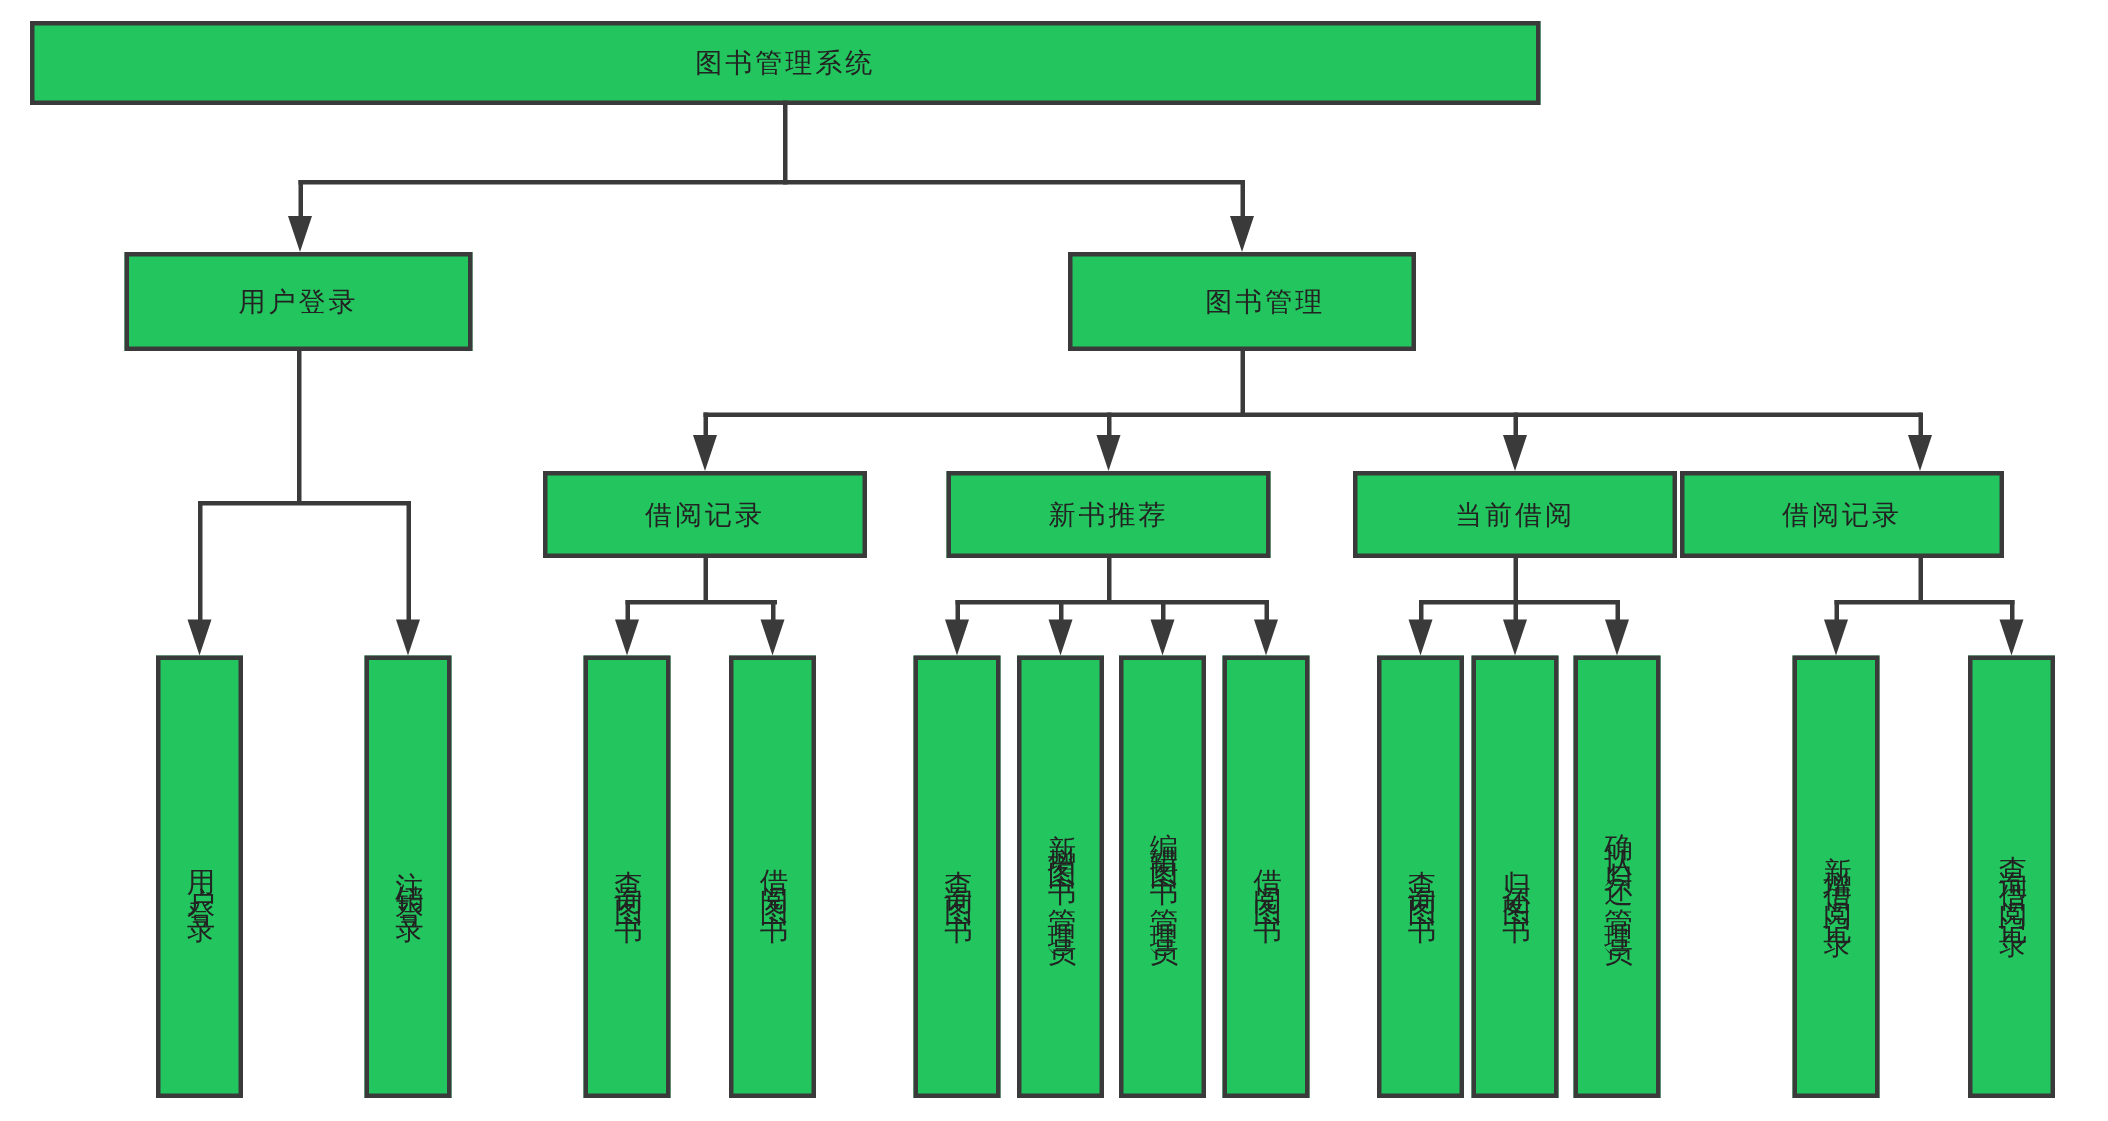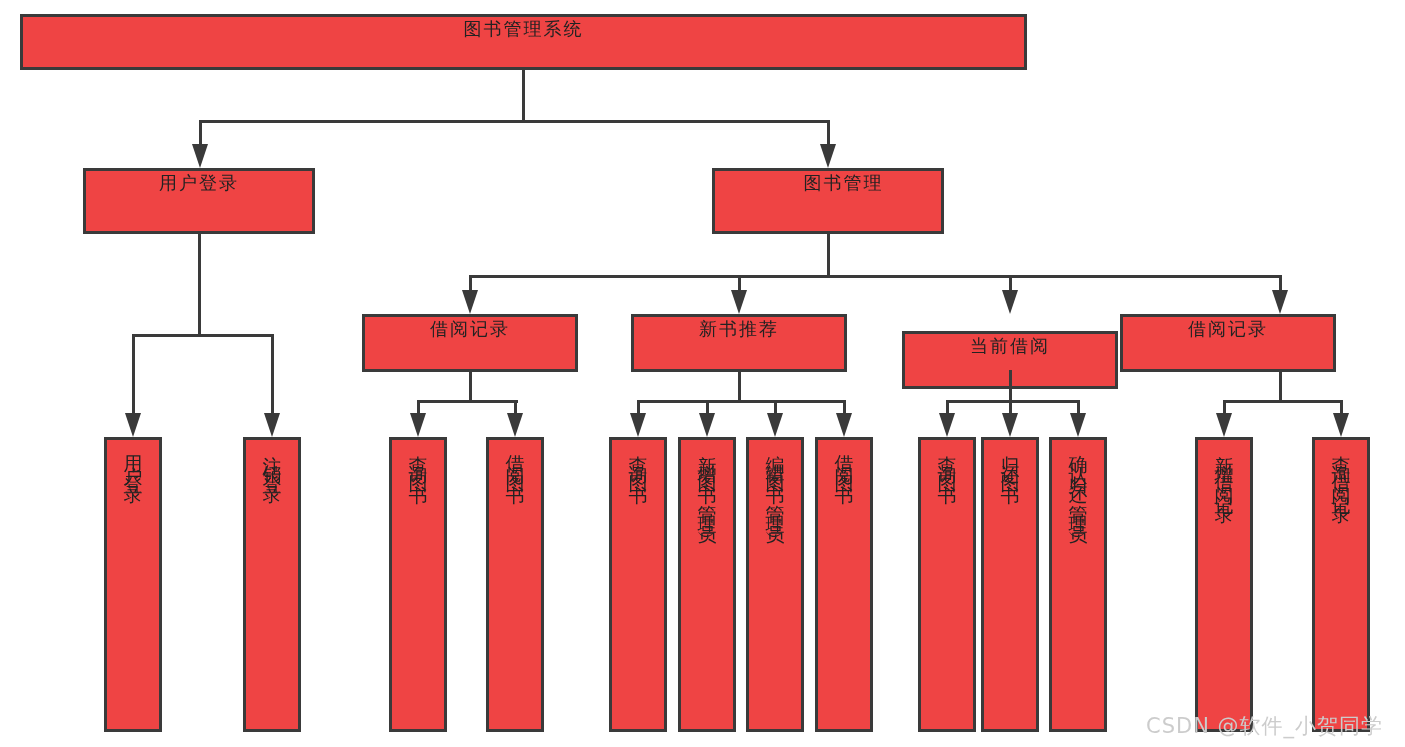--- a/index.html
+++ b/index.html
@@ -8,22 +8,22 @@
     --wm:#cccccc;
     --bg:#ffffff;
   }
   html,body{margin:0;padding:0;background:#fff;}
   .canvas{
     position:relative;width:1405px;height:747px;background:var(--bg);
     font-family:"DejaVu Sans","Liberation Sans",sans-serif;color:var(--text);
     overflow:hidden;
   }
   .box{
-    position:absolute;border:3px solid var(--line);background:#ef4444;
-    box-sizing:border-box;display:flex;justify-content:center;
+    position:absolute;border:3px solid var(--line);background:#22c55e;
+    box-sizing:border-box;display:flex;align-items:center;justify-content:center;
   }
   .h-box{font-size:18px;letter-spacing:2px;}
   .v-box span{
     writing-mode:vertical-rl;text-orientation:mixed;
     font-size:19px;line-height:1.05;letter-spacing:10px;
   }
   .line{position:absolute;background:var(--line);}
   .vl{width:3px;}
   .hl{height:3px;}
   .arrow{
@@ -51,21 +51,21 @@
   <div class="box h-box" style="left:712px;top:168px;width:232px;height:66px;padding-left:31px;">
     <span>图书管理</span>
   </div>
 
   <div class="box h-box" style="left:362px;top:314px;width:216px;height:58px;">
     <span>借阅记录</span>
   </div>
   <div class="box h-box" style="left:631px;top:314px;width:216px;height:58px;">
     <span>新书推荐</span>
   </div>
-  <div class="box h-box" style="left:902px;top:314px;width:216px;height:58px;margin-top:17px;">
+  <div class="box h-box" style="left:902px;top:314px;width:216px;height:58px;">
     <span>当前借阅</span>
   </div>
   <div class="box h-box" style="left:1120px;top:314px;width:216px;height:58px;">
     <span>借阅记录</span>
   </div>
 
   <div class="box v-box" style="left:104px;top:437px;width:58px;height:295px;">
     <span>用户登录</span>
   </div>
   <div class="box v-box" style="left:243px;top:437px;width:58px;height:295px;">
@@ -161,15 +161,14 @@
   <div class="line vl" style="left:1077px;top:400px;height:18px;"></div>
   <div class="arrow" style="left:1070px;top:413px;"></div>
 
   <div class="line vl" style="left:1279px;top:370px;height:32px;"></div>
   <div class="line hl" style="left:1223px;top:400px;width:120px;"></div>
   <div class="line vl" style="left:1223px;top:400px;height:18px;"></div>
   <div class="arrow" style="left:1216px;top:413px;"></div>
   <div class="line vl" style="left:1340px;top:400px;height:18px;"></div>
   <div class="arrow" style="left:1333px;top:413px;"></div>
 
-  <div class="watermark">CSDN @软件_小贺同学</div>
 
 </div>
 
 </body></html>

